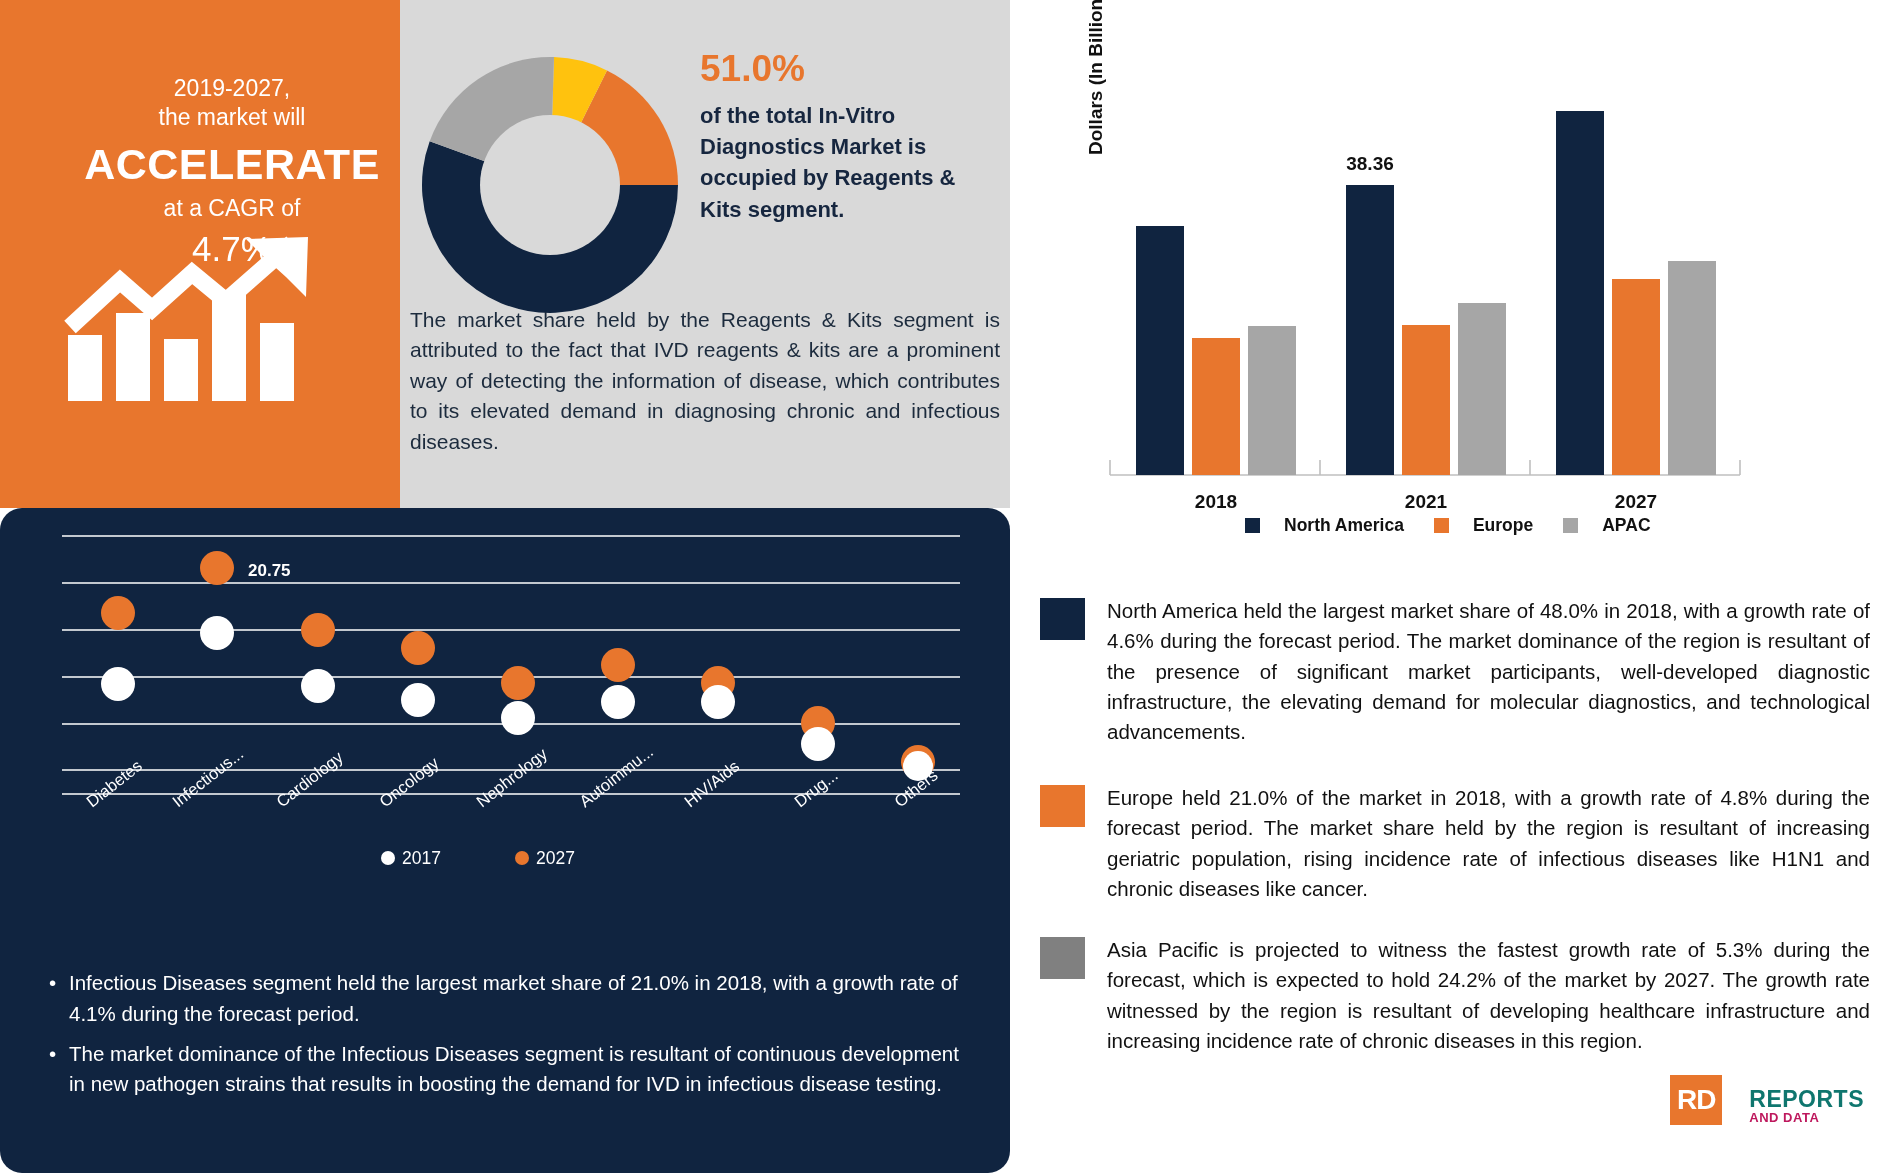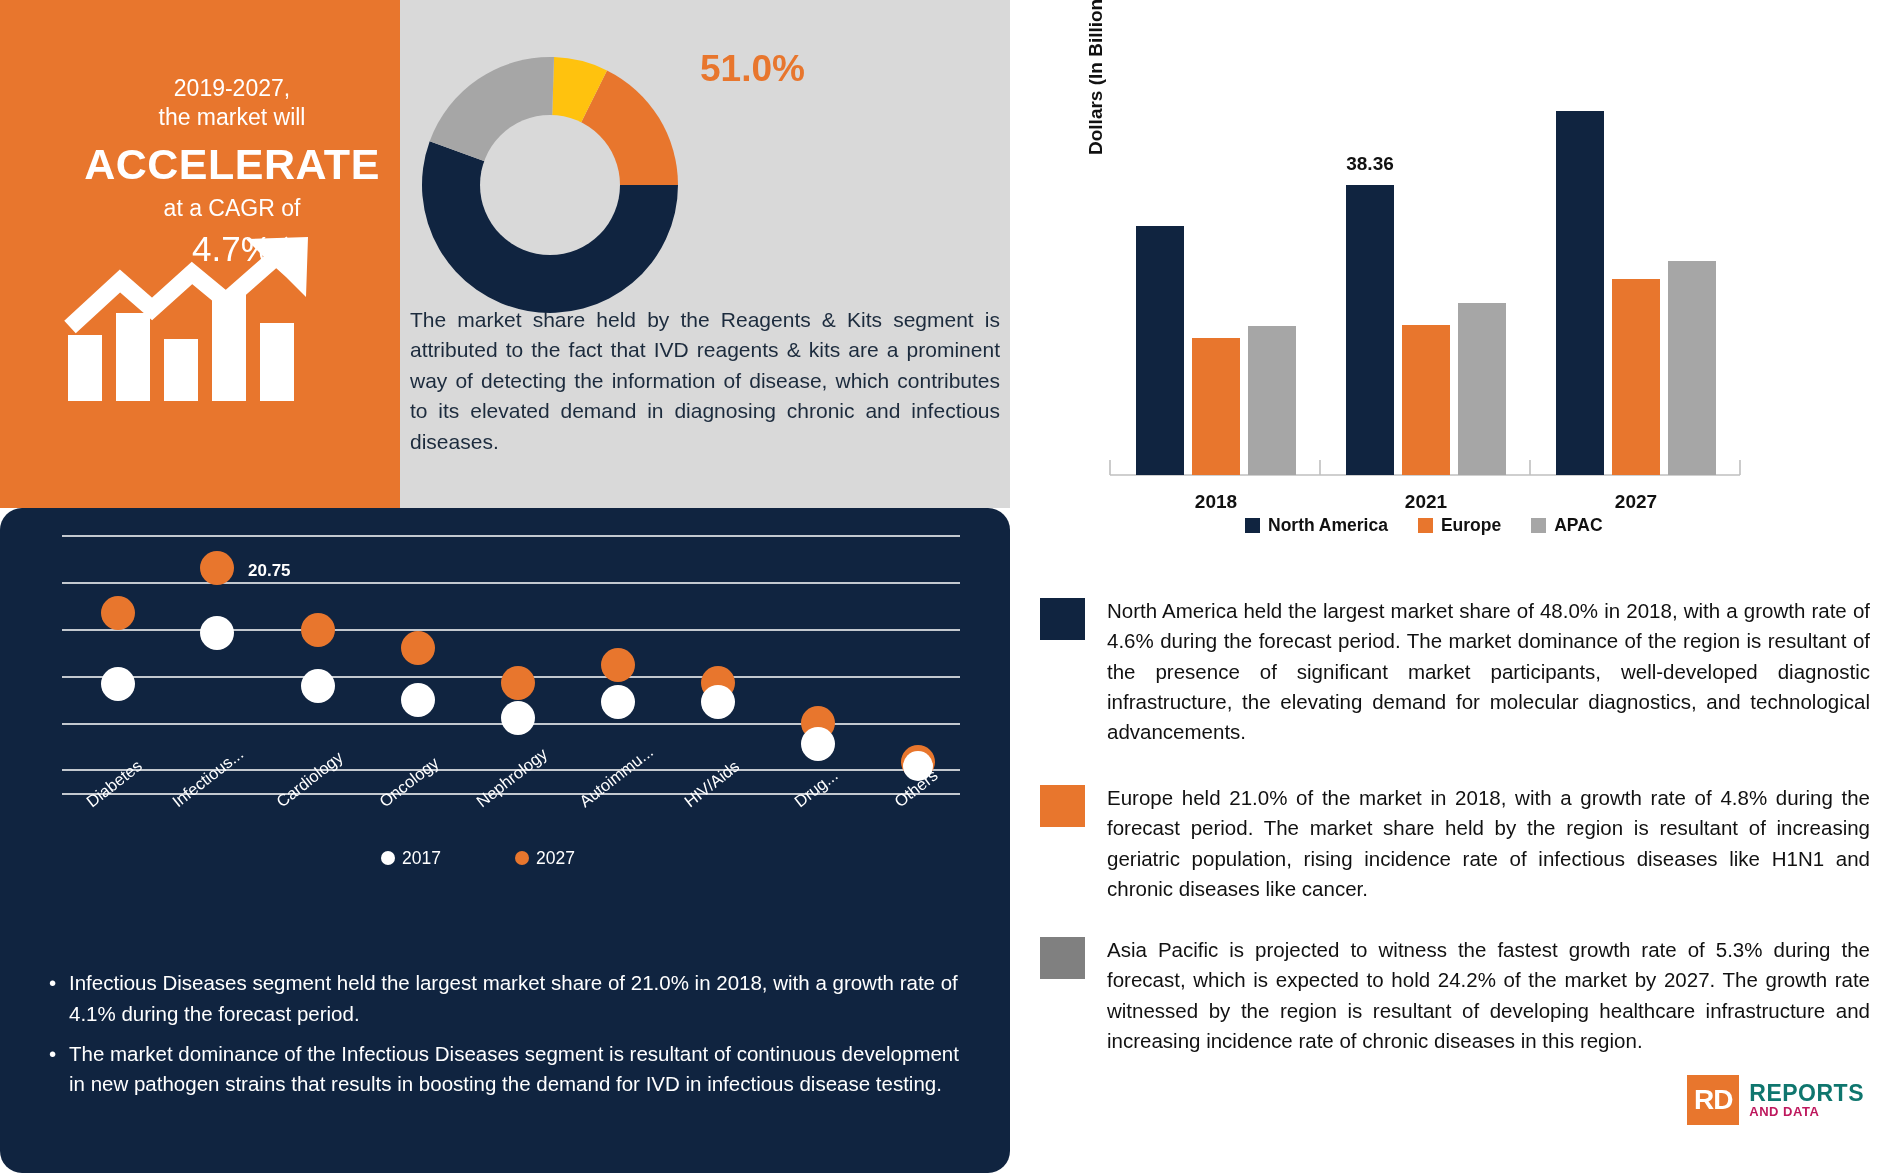--- a/index.html
+++ b/index.html
@@ -29,28 +29,28 @@
   .bullets li{margin-bottom:9px;}
   .bullets ul{margin:0;padding-left:24px;list-style:none;}
   .bullets li:before{content:"•";color:#fff;display:inline-block;width:20px;margin-left:-20px;}
 
   
   .panel-right{position:absolute;left:1010px;top:0;width:890px;height:1173px;background:#fff;}
   .bar-chart{position:absolute;left:1040px;top:20px;width:840px;height:520px;}
   .yaxis-title{position:absolute;left:1085px;top:155px;transform:rotate(-90deg);transform-origin:left top;font-size:19px;font-weight:bold;color:#111;white-space:nowrap;}
 
   .legend-row{position:absolute;left:1245px;top:515px;width:560px;display:flex;gap:30px;align-items:center;font-size:17.5px;font-weight:bold;color:#111;}
-  .legend-row .item{display:flex;align-items:center;gap:8px;}
+  .legend-row .item{display:flex;align-items:center;gap:24px;}
   .legend-row .sw{width:15px;height:15px;display:inline-block;}
 
   .desc{position:absolute;left:1040px;width:830px;display:flex;gap:22px;}
   .desc .sw{width:45px;height:42px;flex:0 0 45px;margin-top:2px;}
   .desc p{margin:0;font-size:20.5px;line-height:1.48;color:#111;text-align:justify;}
 
-  .logo{position:absolute;right:36px;bottom:48px;display:flex;align-items:center;gap:10px;padding-left:12px;}
+  .logo{position:absolute;right:36px;bottom:48px;display:flex;align-items:flex-end;gap:27px;padding-left:12px;}
   .logo-mark{width:52px;height:50px;background:#e8762d;color:#fff;font-weight:bold;font-size:28px;display:flex;align-items:center;justify-content:center;letter-spacing:-1px;}
   .logo-txt{line-height:1.05;}
   .logo-txt .a{font-size:23px;font-weight:bold;color:#0f766e;letter-spacing:.5px;}
   .logo-txt .b{font-size:13px;font-weight:bold;color:#be185d;letter-spacing:.5px;}
 
   text{font-family:"Liberation Sans",sans-serif;}
 </style>
 </head>
 <body>
 
@@ -84,20 +84,21 @@
 
         <path d="M0,0 L57.0,-114.6 A128,128 0 0,1 128,0 Z" fill="#e8762d"></path>
 
         <path d="M0,0 L4.0,-127.9 A128,128 0 0,1 57.0,-114.6 Z" fill="#ffc20e"></path>
 
         <path d="M0,0 L-120.3,-43.8 A128,128 0 0,1 4.0,-127.9 Z" fill="#a6a6a6"></path>
         <circle cx="0" cy="0" r="70" fill="#d9d9d9"></circle>
       </g>
     </svg>
     <div class="pct">51.0%</div>
+    <div class="pct-sub">of the total In-Vitro Diagnostics Market is occupied by Reagents &amp; Kits segment.</div>
     <div class="grey-para">The market share held by the Reagents &amp; Kits segment is attributed to the fact that IVD reagents &amp; kits are a prominent way of detecting the information of disease, which contributes to its elevated demand in diagnosing chronic and infectious diseases.</div>
   </div>
 
   <div class="panel-navy">
     <svg class="dot-chart" viewBox="0 0 1010 400">
 
       <g stroke="#ffffff" stroke-width="1.6">
         <line x1="62" y1="28" x2="960" y2="28"></line>
         <line x1="62" y1="75" x2="960" y2="75"></line>
         <line x1="62" y1="122" x2="960" y2="122"></line>

